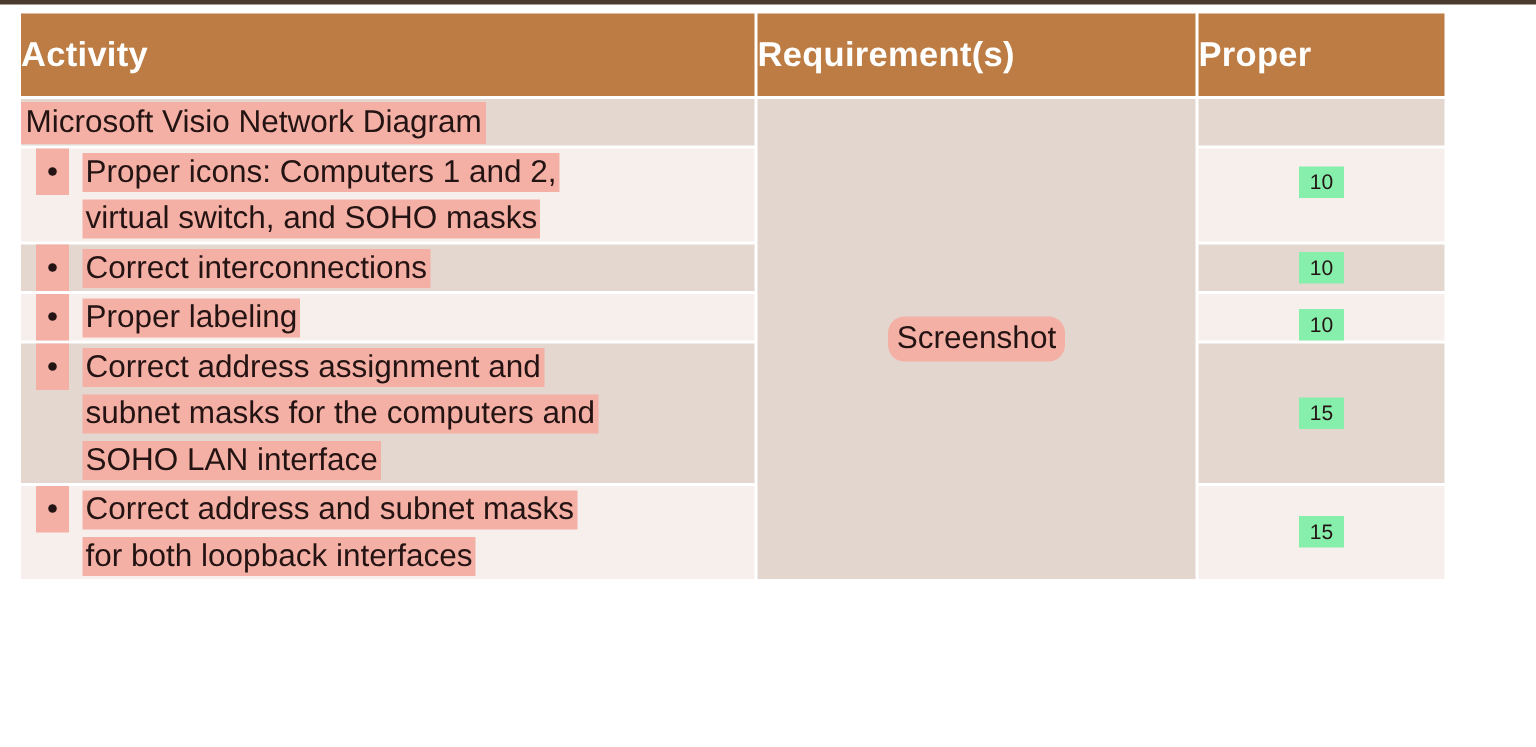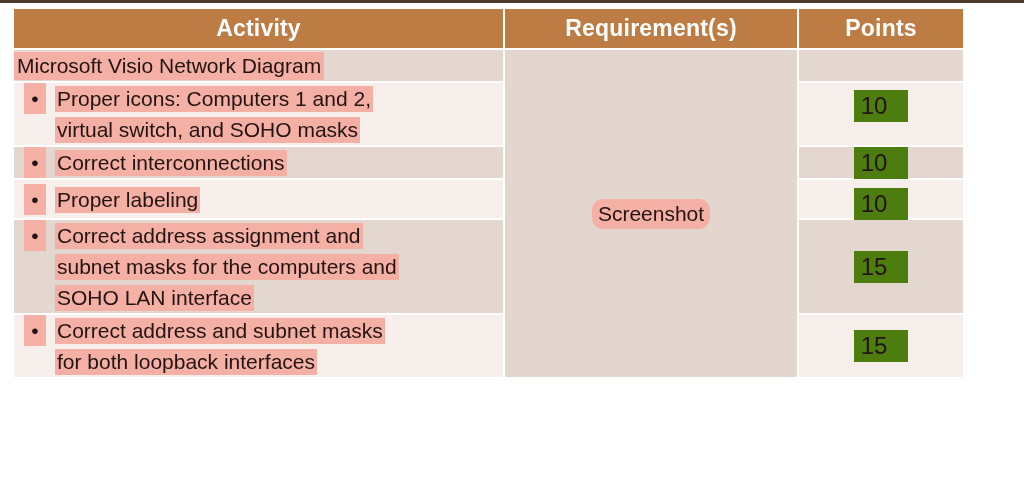--- a/index.html
+++ b/index.html
@@ -39,22 +39,22 @@
     vertical-align: middle;
     border: 0;
   }
 
   
   .hdr {
     background: #bc7c43;
     color: #ffffff;
     font-weight: bold;
     font-size: 23px;
-    text-align: center;
-    height: 39px;
+    text-align: left;
+    height: 55px;
     letter-spacing: 0.2px;
   }
 
   
   .col-activity  { width: 489px; }
   .col-req       { width: 292px; }
   .col-points    { width: 164px; }
 
   
   .shade-dark  { background: #e4d7cf; }
@@ -122,24 +122,24 @@
     font-size: 21px;
     padding: 3px 6px 4px 6px;
     border-radius: 11px;
   }
 
   
   .pts {
     text-align: center;
   }
   .pts-val {
-    background: #4d7c0f;
-    color: #231313;
-    font-size: 24px;
-    padding: 2px 21px 3px 7px;
+    background: #86efac;
+    color: #231313;
+    font-size: 14px;
+    padding: 2px 7px 3px 7px;
   }
 
   .pts-align-low  { vertical-align: bottom; padding-bottom: 16px !important; }
   .pts-align-mid  { vertical-align: middle; }
   .pts-align-top  { vertical-align: top; padding-top: 10px !important; }
 </style>
 </head>
 <body>
 
 <div id="top-strip"></div>
@@ -148,21 +148,21 @@
   <colgroup>
     <col class="col-activity">
     <col class="col-req">
     <col class="col-points">
   </colgroup>
 
   <tbody>
       <tr>
     <th class="hdr">Activity</th>
     <th class="hdr">Requirement(s)</th>
-    <th class="hdr">Points</th>
+    <th class="hdr">Proper</th>
   </tr>
 
   <tr>
     <td class="act act-plain shade-dark">
       <span class="hl-inline">Microsoft Visio Network Diagram</span>
     </td>
     <td class="req-cell shade-req" rowspan="6">
       <span class="req-label">Screenshot</span>
     </td>
     <td class="pts shade-dark"></td>

